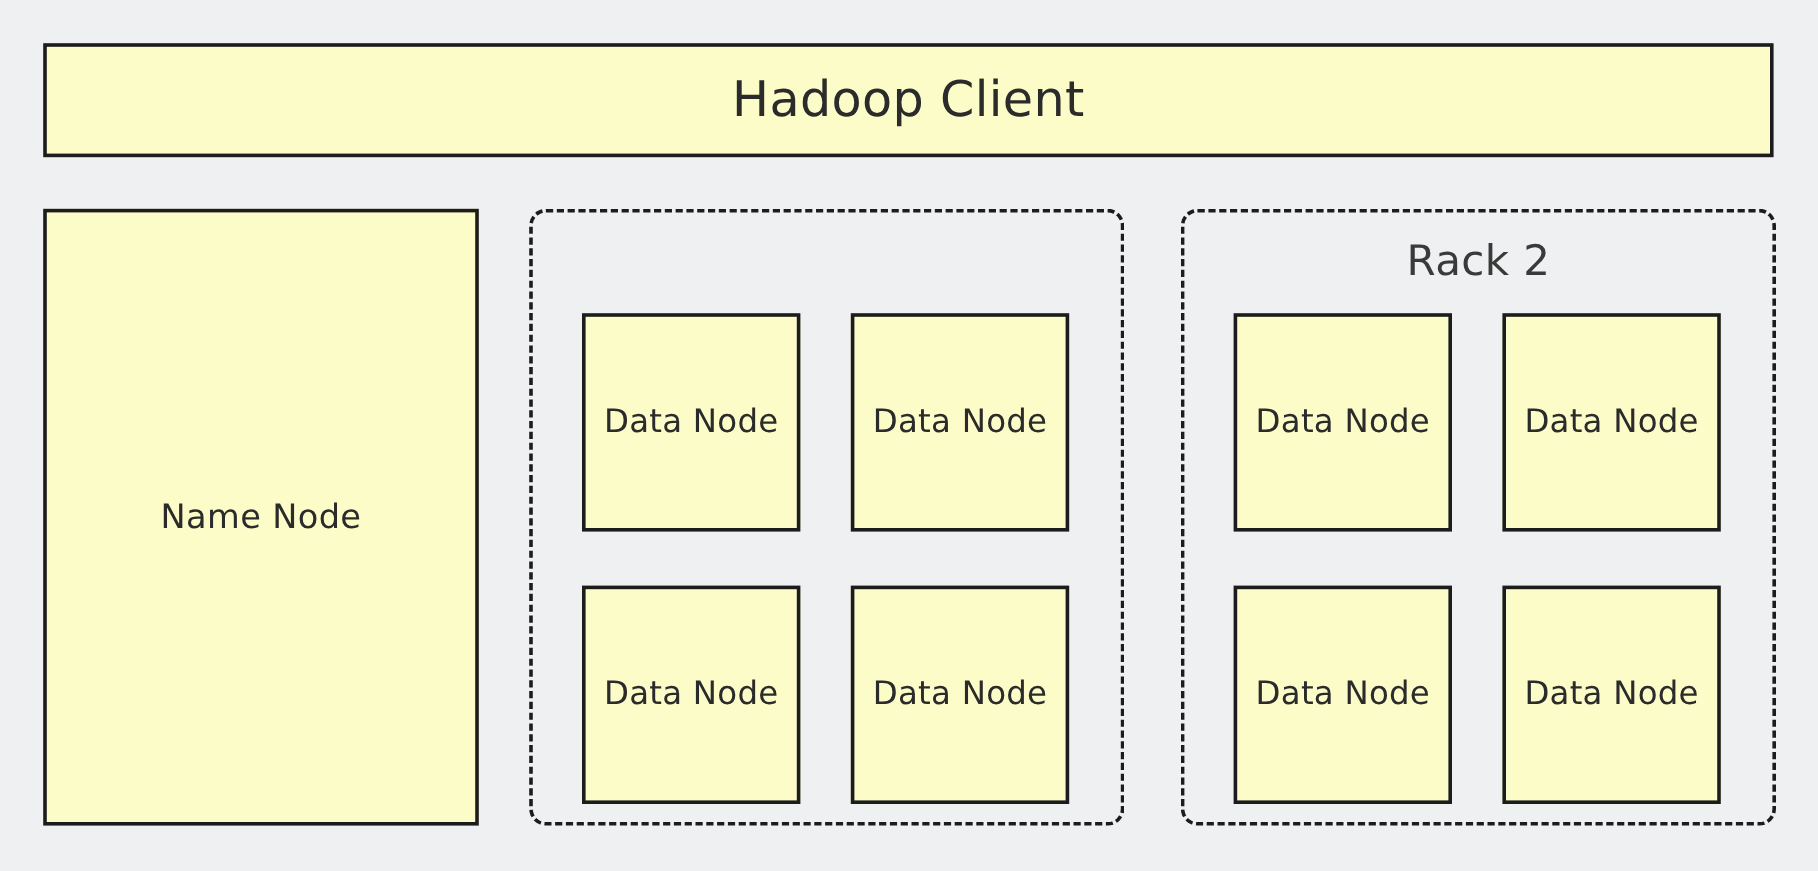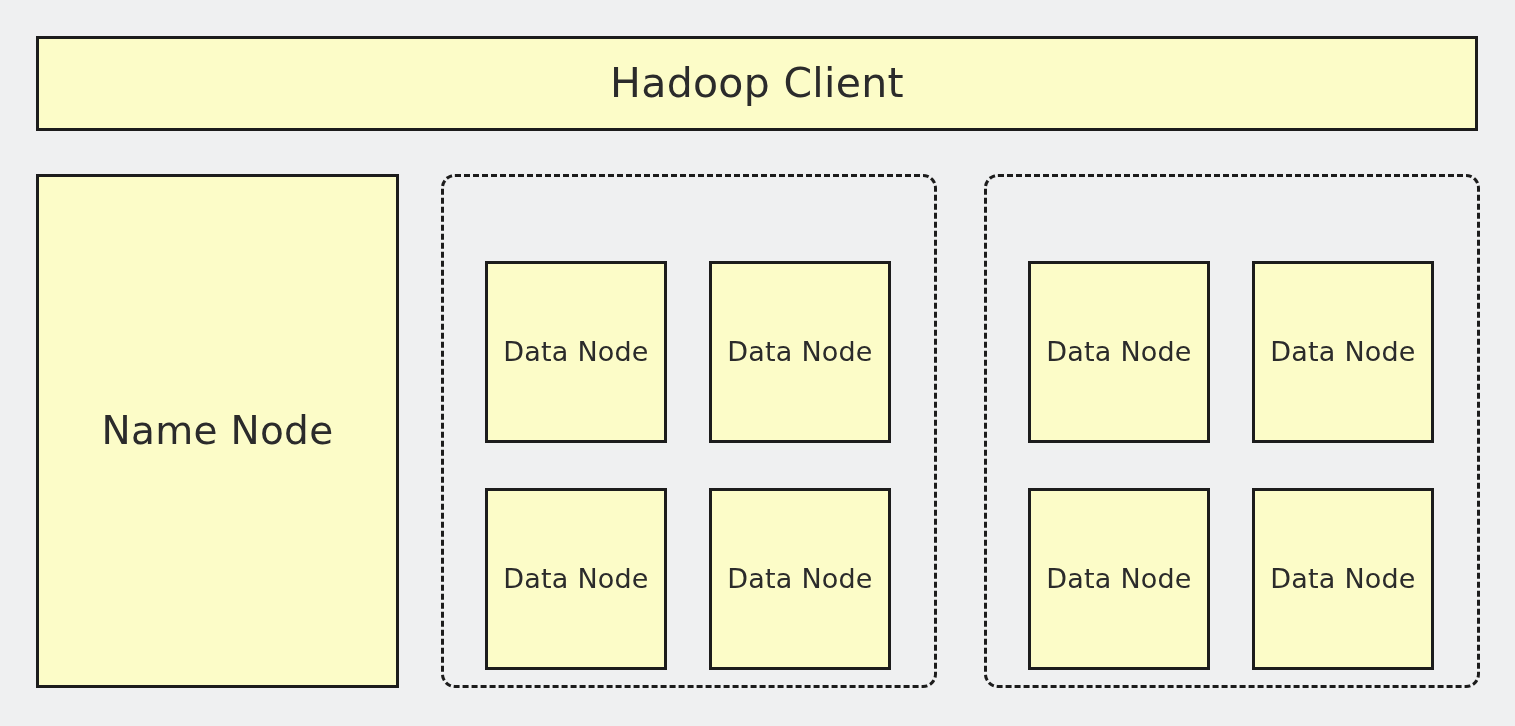--- a/index.html
+++ b/index.html
@@ -45,21 +45,21 @@
     letter-spacing: 0.3px;
   }
 
   #name-node {
     left: 36px;
     top: 174px;
     width: 363px;
     height: 514px;
   }
   #name-node .box-label {
-    font-size: 39px;
+    font-size: 28px;
     letter-spacing: 0.3px;
   }
 
   
   .rack {
     position: absolute;
     top: 174px;
     width: 496px;
     height: 514px;
     border: 3px dashed #1c1c1c;
@@ -140,20 +140,21 @@
       <div class="data-node">
         <span class="box-label">Data Node</span>
       </div>
       <div class="data-node">
         <span class="box-label">Data Node</span>
       </div>
     </div>
   </div>
 
   <div class="rack" id="rack-2">
+    <div class="rack-title">Rack 2</div>
     <div class="node-grid">
       <div class="data-node">
         <span class="box-label">Data Node</span>
       </div>
       <div class="data-node">
         <span class="box-label">Data Node</span>
       </div>
       <div class="data-node">
         <span class="box-label">Data Node</span>
       </div>

